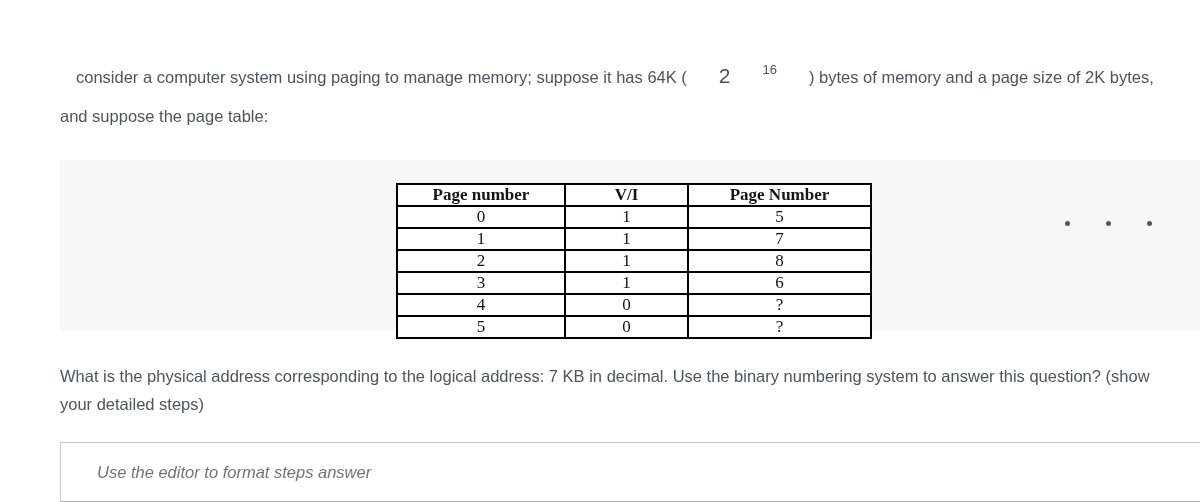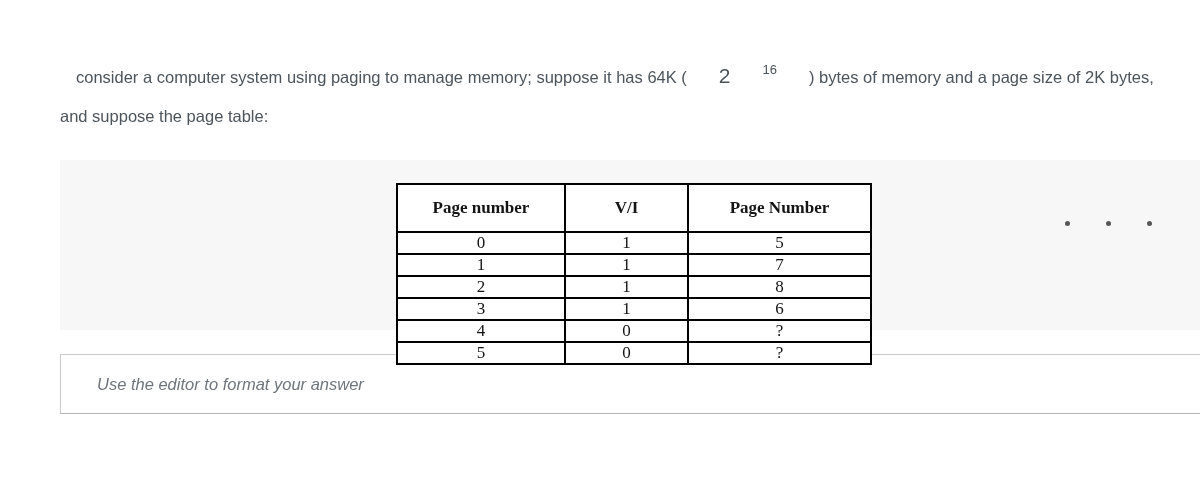--- a/index.html
+++ b/index.html
@@ -55,21 +55,21 @@
     color: #141414;
     text-align: center;
   }
   table.page-table col.c1 { width: 168px; }
   table.page-table col.c2 { width: 123px; }
   table.page-table col.c3 { width: 183px; }
   table.page-table th {
     font-weight: bold;
     height: 16px;
     border: 1px solid #000;
-    padding: 13px;
+    padding: 0;
     vertical-align: middle;
   }
   table.page-table td {
     height: 22px;
     border: 1px solid #000;
     padding: 0;
     vertical-align: middle;
   }
   .more-options {
     position: absolute;
@@ -164,18 +164,19 @@
           </tr>
         </tbody>
     </table>
     <button class="more-options" type="button">
       <span class="dot"></span>
       <span class="dot"></span>
       <span class="dot"></span>
     </button>
   </div>
 
+  <p class="q-text q-para2">What is the physical address corresponding to the logical address: 7 KB in decimal. Use the binary numbering system to answer this question? (show your detailed steps)</p>
 
   <div class="editor-box">
-    <span class="editor-placeholder">Use the editor to format your answer</span>
+    <span class="editor-placeholder">Use the editor to format steps answer</span>
   </div>
 
 </div>
 
 </body></html>

